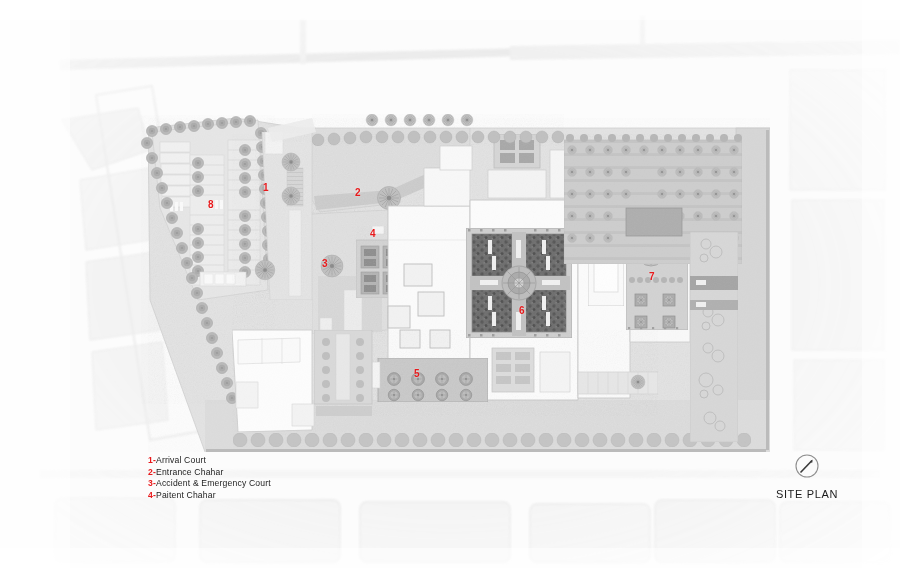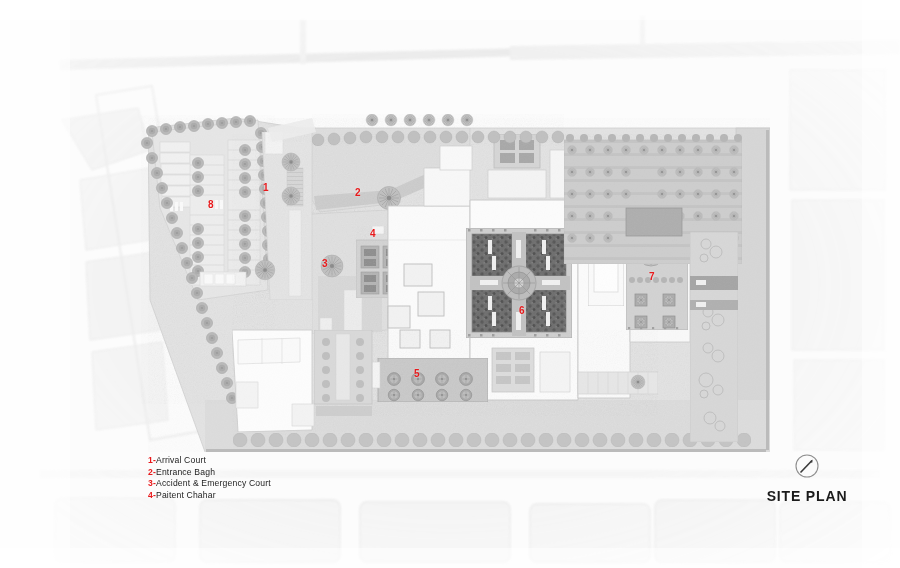--- a/index.html
+++ b/index.html
@@ -44,21 +44,21 @@
   
   #caption-block{
     position:absolute;left:752px;top:452px;
     width:110px;text-align:center;
   }
   #north-arrow{
     width:28px;height:28px;margin:0 auto 8px auto;
     display:block;
   }
   #site-plan-title{
-    font-size:14px;font-weight:700;
+    font-size:11px;font-weight:400;
     color:#1b1b1b;letter-spacing:.06em;
     text-align:center;
   }
 </style>
 </head>
 <body>
 
 <div id="stage">
 
   <svg id="plan-svg" viewBox="0 0 900 568">
@@ -1035,21 +1035,21 @@
   <div class="marker" style="left:519px;top:306px;">6</div>
   <div class="marker" style="left:649px;top:272px;">7</div>
   <div class="marker" style="left:208px;top:200px;">8</div>
 
   <div id="legend">
     <div class="col">
       <div class="row">
         <span class="num">1-</span><span class="lbl">Arrival Court</span>
       </div>
       <div class="row">
-        <span class="num">2-</span><span class="lbl">Entrance Bagh</span>
+        <span class="num">2-</span><span class="lbl">Entrance Chahar</span>
       </div>
       <div class="row">
         <span class="num">3-</span><span class="lbl">Accident &amp; Emergency Court</span>
       </div>
       <div class="row">
         <span class="num">4-</span><span class="lbl">Paitent Chahar</span>
       </div>
     </div>
   </div>
 

